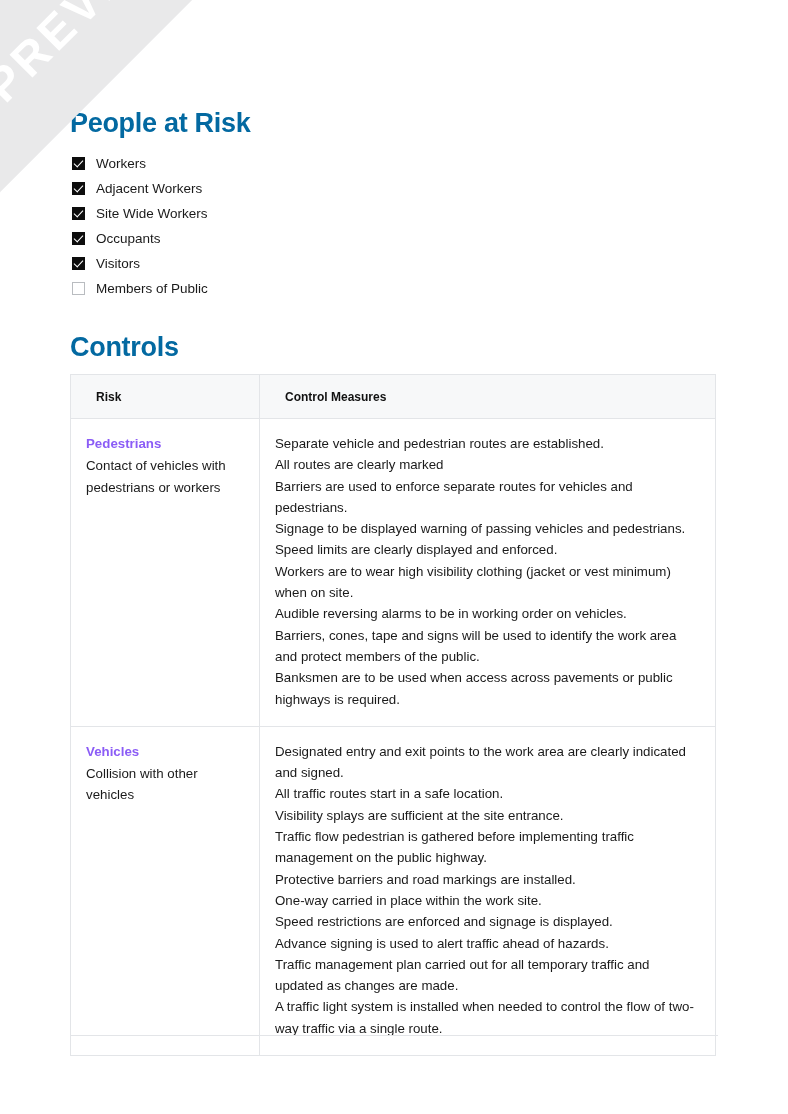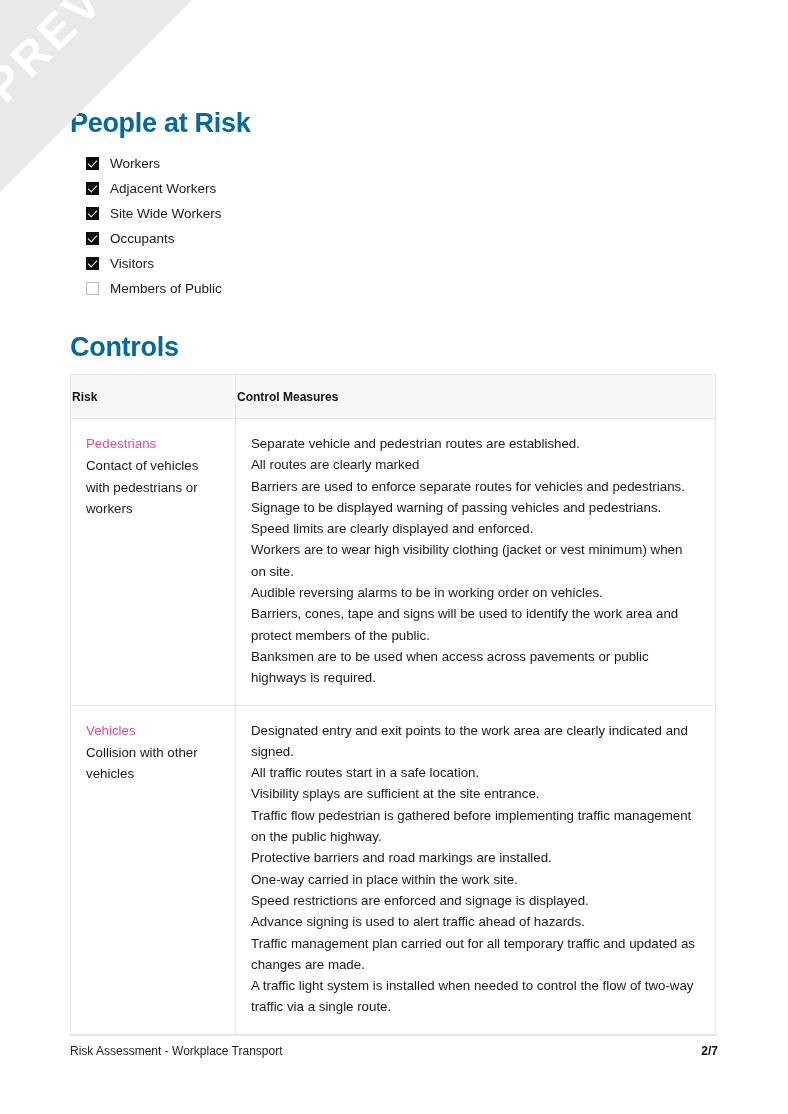--- a/index.html
+++ b/index.html
@@ -78,21 +78,21 @@
     color: #0369a1;
     margin: 0;
   }
   .title-people { position: absolute; top: 108px; }
   .title-controls { position: absolute; top: 332px; }
 
   
   .people-list {
     position: absolute;
     top: 151px;
-    left: 16px;
+    left: 2px;
   }
   .people-item {
     display: flex;
     align-items: center;
     height: 25px;
   }
   .checkbox {
     width: 13px;
     height: 13px;
     box-sizing: border-box;
@@ -134,43 +134,43 @@
     border-collapse: collapse;
     border: 1px solid #e3e5e8;
     table-layout: fixed;
   }
   .controls-table th {
     background: #f7f8f9;
     text-align: left;
     font-size: 12px;
     font-weight: 700;
     color: #111111;
-    padding: 15px 15px 14px 1px;
+    padding: 15px 15px 14px 25px;
     border-bottom: 1px solid #e3e5e8;
     border-right: 1px solid #e3e5e8;
     vertical-align: middle;
   }
   .controls-table th:last-child { border-right: none; margin-top: 48px; }
 
   .controls-table td {
     vertical-align: top;
     padding: 14px 15px 16px 15px;
     border-top: 1px solid #e3e5e8;
     border-right: 1px solid #e3e5e8;
     font-size: 13.3px;
     line-height: 21.3px;
     color: #1a1a1a;
   }
   .controls-table td:last-child { border-right: none; }
 
   .col-risk { width: 148px; }
 
   .risk-name {
-    font-weight: 400;
-    color: #ec4899;
+    font-weight: 700;
+    color: #8b5cf6;
     display: block;
     margin-bottom: 1px;
   }
   .risk-desc { display: block; }
 
   .measure-line { display: block; }
 
   
   .footer-rule {
     position: absolute;
@@ -285,18 +285,14 @@
               <span class="measure-line">Advance signing is used to alert traffic ahead of hazards.</span>
               <span class="measure-line">Traffic management plan carried out for all temporary traffic and updated as changes are made.</span>
               <span class="measure-line">A traffic light system is installed when needed to control the flow of two-way traffic via a single route.</span>
             </td>
           </tr>
         </tbody>
     </table>
   </div>
 
   <div class="footer-rule"></div>
-  <div class="footer">
-    <span class="footer-title">Risk Assessment - Workplace Transport</span>
-    <span class="footer-page">2/7</span>
-  </div>
 
 </div>
 
 </body></html>

